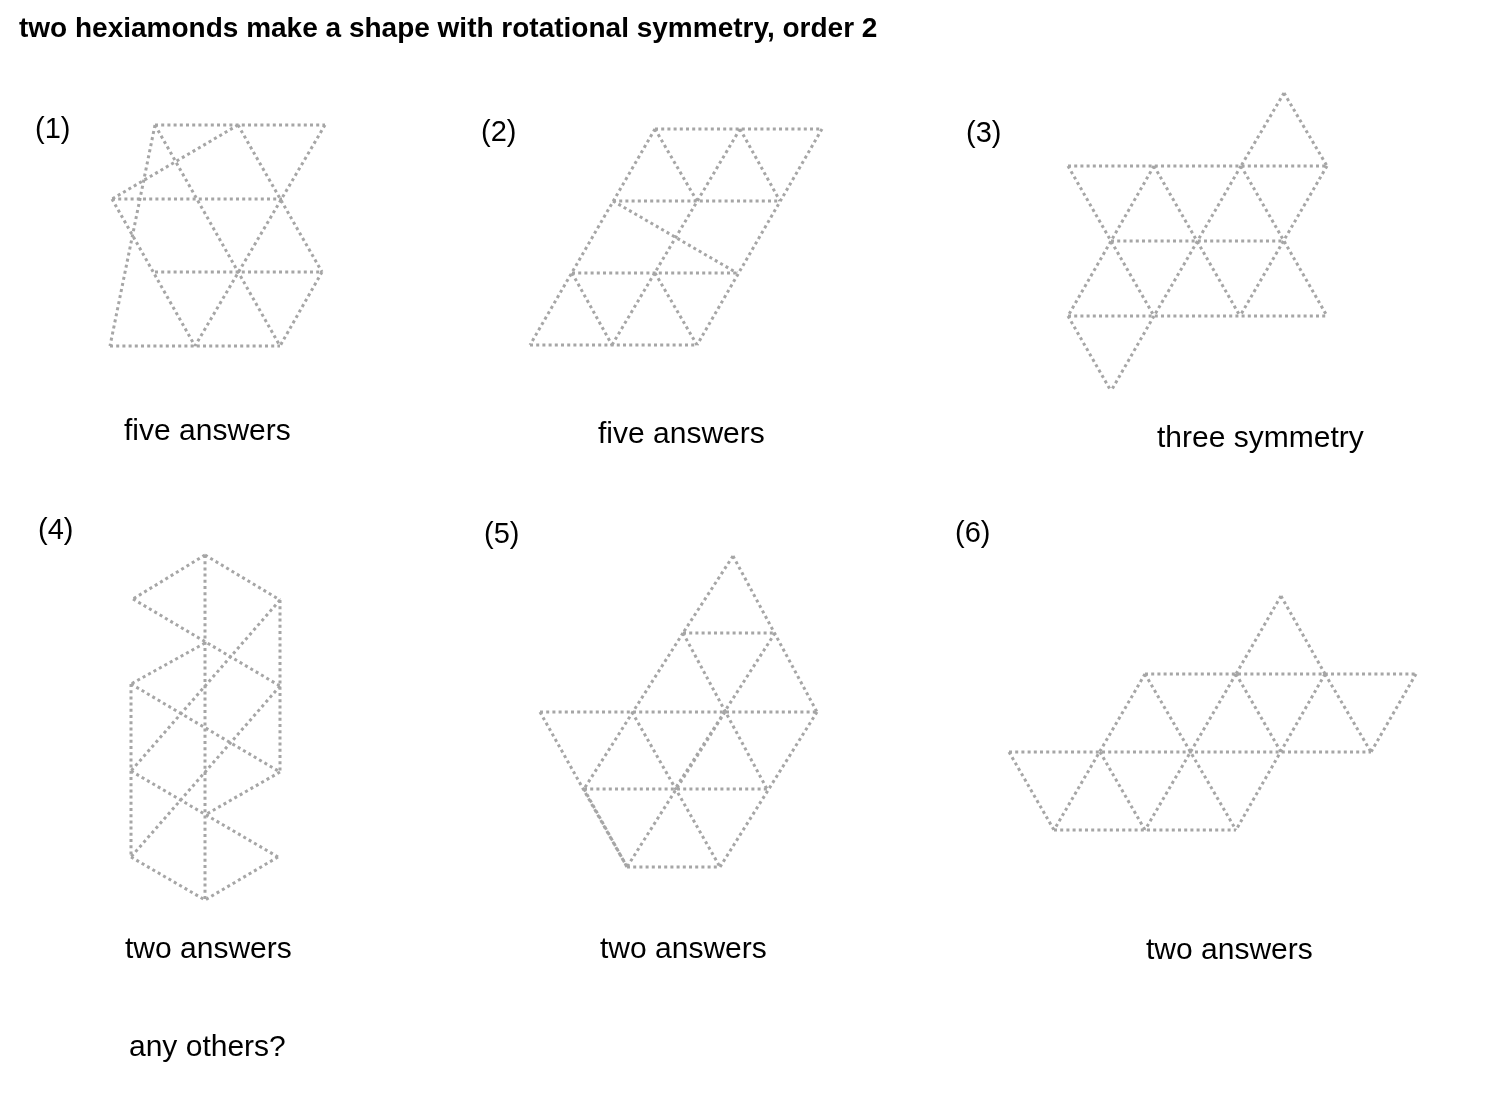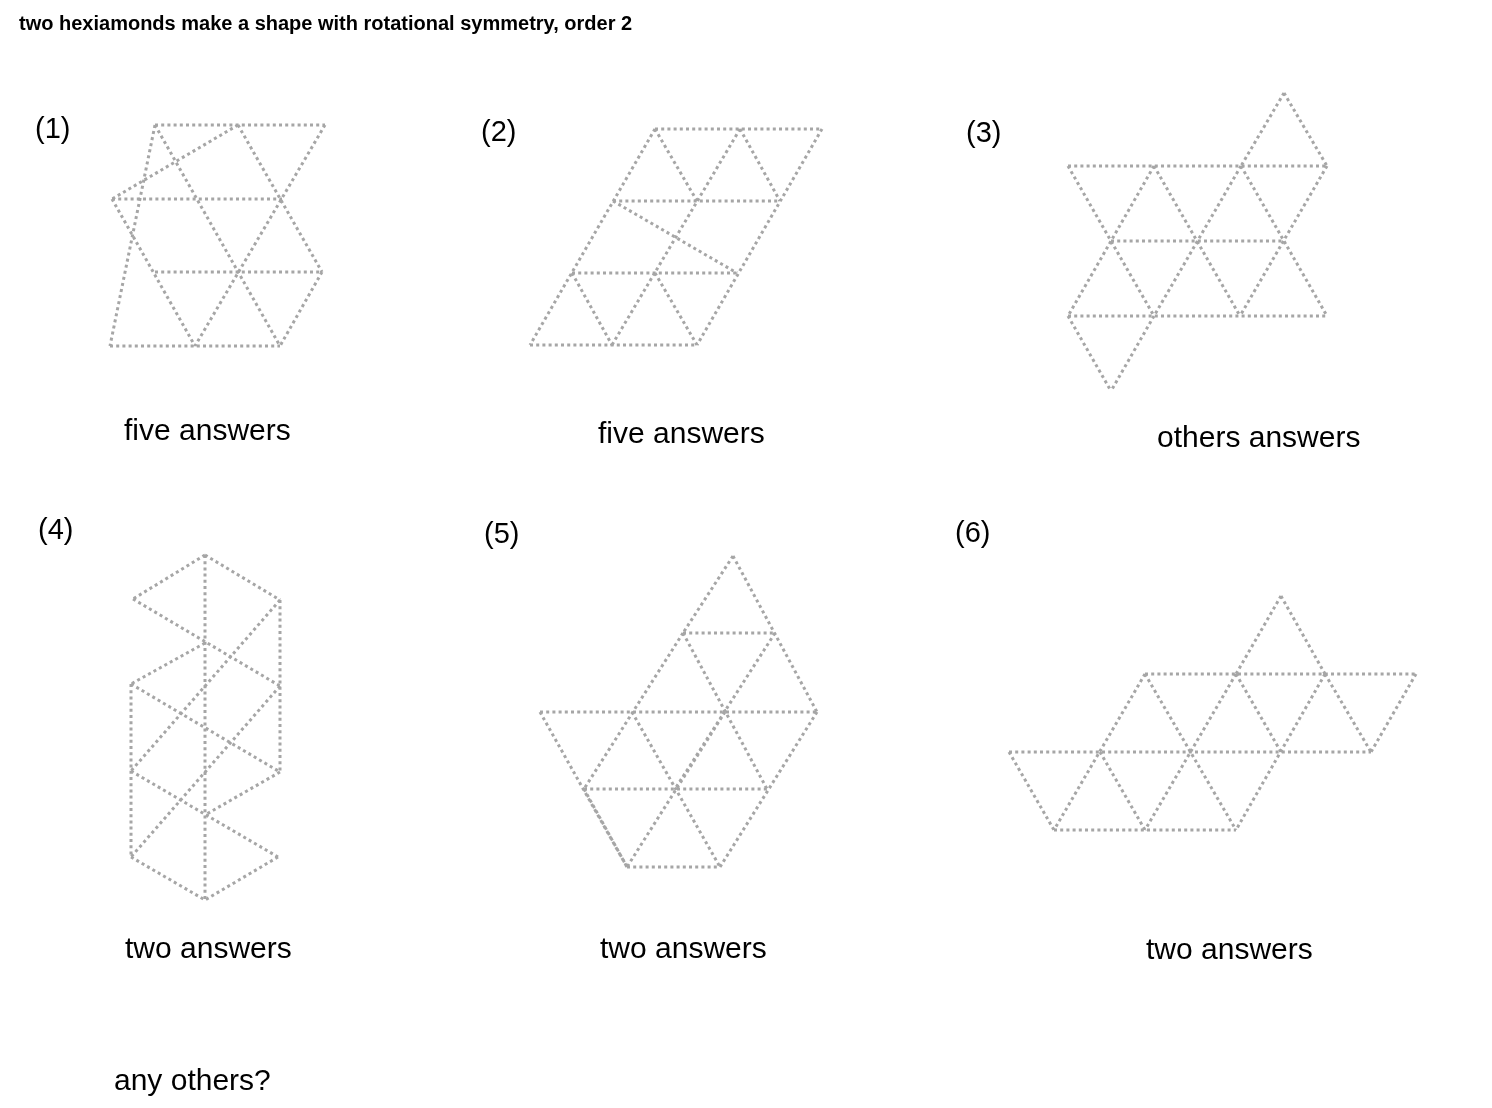--- a/index.html
+++ b/index.html
@@ -1,18 +1,18 @@
 <!DOCTYPE html>
 <html><head>
 <meta charset="utf-8">
 <style>
   html, body { margin:0; padding:0; background:#ffffff; }
   body { width:1492px; height:1108px; position:relative; overflow:hidden;
          font-family:"Liberation Sans", sans-serif; color:#000; }
-  .title { position:absolute; left:19px; top:12px; font-size:20px; font-weight:bold; white-space:nowrap; }
+  .title { position:absolute; left:19px; top:12px; font-size:28px; font-weight:bold; white-space:nowrap; }
   .num { position:absolute; font-size:29px; }
   .caption { position:absolute; font-size:30px; white-space:nowrap; }
   svg.canvas { position:absolute; left:0; top:0; }
   svg line { stroke:#a6a6a6; stroke-width:3; stroke-dasharray:3 3.2; stroke-linecap:butt; }
 </style>
 </head>
 <body>
 
 <div class="title">two hexiamonds make a shape with rotational symmetry, order 2</div>
 
@@ -111,18 +111,18 @@
 
 <div class="num" style="left: 35px; top: 112px;">(1)</div>
 <div class="num" style="left: 481px; top: 115px;">(2)</div>
 <div class="num" style="left: 966px; top: 116px;">(3)</div>
 <div class="num" style="left: 38px; top: 513px;">(4)</div>
 <div class="num" style="left: 484px; top: 517px;">(5)</div>
 <div class="num" style="left: 955px; top: 516px;">(6)</div>
 
 <div class="caption" style="left: 124px; top: 413px;">five answers</div>
 <div class="caption" style="left: 598px; top: 416px;">five answers</div>
-<div class="caption" style="left: 1157px; top: 420px;">others answers</div>
+<div class="caption" style="left: 1157px; top: 420px;">three symmetry</div>
 <div class="caption" style="left: 125px; top: 931px;">two answers</div>
 <div class="caption" style="left: 600px; top: 931px;">two answers</div>
 <div class="caption" style="left: 1146px; top: 932px;">two answers</div>
 
-<div class="caption" style="left: 114px; top: 1029px; margin-top: 34px;">any others?</div>
+<div class="caption" style="left: 129px; top: 1029px;">any others?</div>
 
 </body></html>

